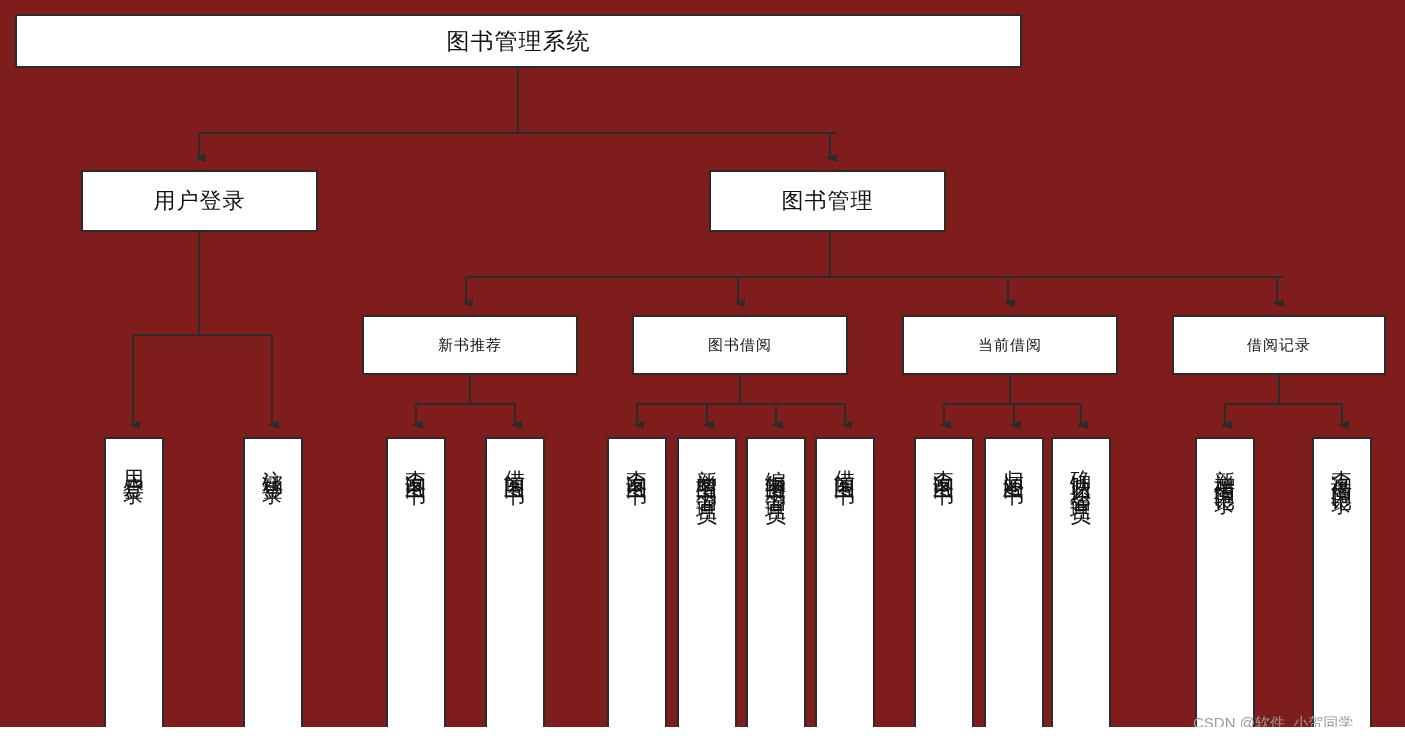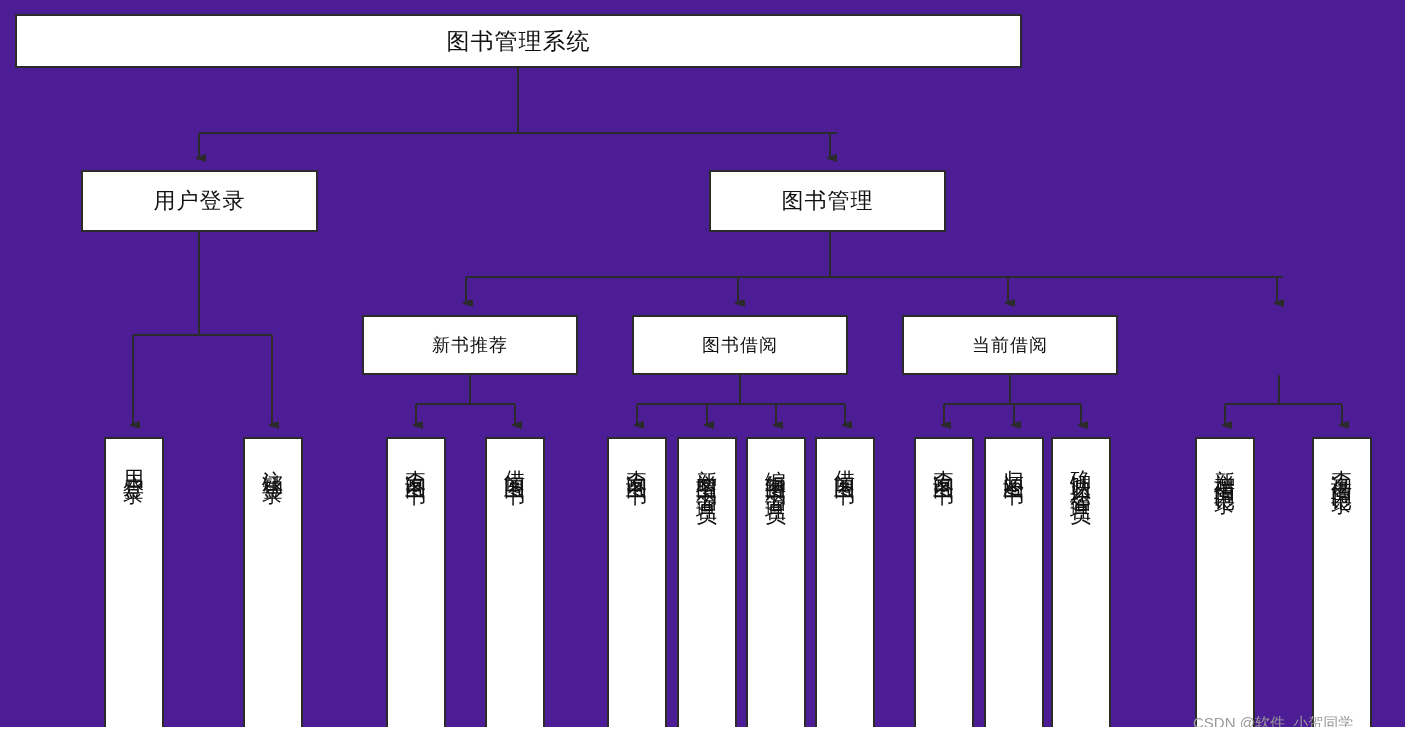--- a/index.html
+++ b/index.html
@@ -8,21 +8,21 @@
     padding: 0;
     background: #ffffff;
   }
   body {
     font-family: "Liberation Sans", "DejaVu Sans", sans-serif;
   }
   #diagram-root {
     position: relative;
     width: 1405px;
     height: 727px;
-    background: #4c1d95;
+    background: #7f1d1d;
     overflow: hidden;
   }
   #diagram-svg {
     position: absolute;
     left: 0;
     top: 0;
     width: 1405px;
     height: 747px;
   }
   .node-box {
@@ -38,21 +38,21 @@
   }
   .node-box.root-node {
     font-size: 23px;
     letter-spacing: 1px;
   }
   .node-box.level2-node {
     font-size: 22px;
     letter-spacing: 1px;
   }
   .node-box.level3-node {
-    font-size: 18px;
+    font-size: 15px;
     letter-spacing: 1px;
   }
   .node-box.leaf-node {
     font-size: 21px;
     align-items: flex-start;
     padding-top: 14px;
   }
   .leaf-node .vlabel {
     writing-mode: vertical-rl;
     text-orientation: upright;
@@ -136,20 +136,23 @@
 
   <div class="node-box level3-node" style="left: 362px; top: 315px; width: 216px; height: 60px;">
     <span>新书推荐</span>
   </div>
   <div class="node-box level3-node" style="left: 902px; top: 315px; width: 216px; height: 60px;">
     <span>当前借阅</span>
   </div>
   <div class="node-box level3-node" style="left: 632px; top: 315px; width: 216px; height: 60px;">
     <span>图书借阅</span>
   </div>
+  <div class="node-box level3-node" style="left: 1172px; top: 315px; width: 214px; height: 60px;">
+    <span>借阅记录</span>
+  </div>
 
   <div class="node-box leaf-node" style="left: 104px; top: 437px; width: 60px; height: 297px;">
     <span class="vlabel">用户登录</span>
   </div>
   <div class="node-box leaf-node" style="left: 243px; top: 437px; width: 60px; height: 297px;">
     <span class="vlabel">注销登录</span>
   </div>
   <div class="node-box leaf-node" style="left: 386px; top: 437px; width: 60px; height: 297px;">
     <span class="vlabel">查询图书</span>
   </div>

